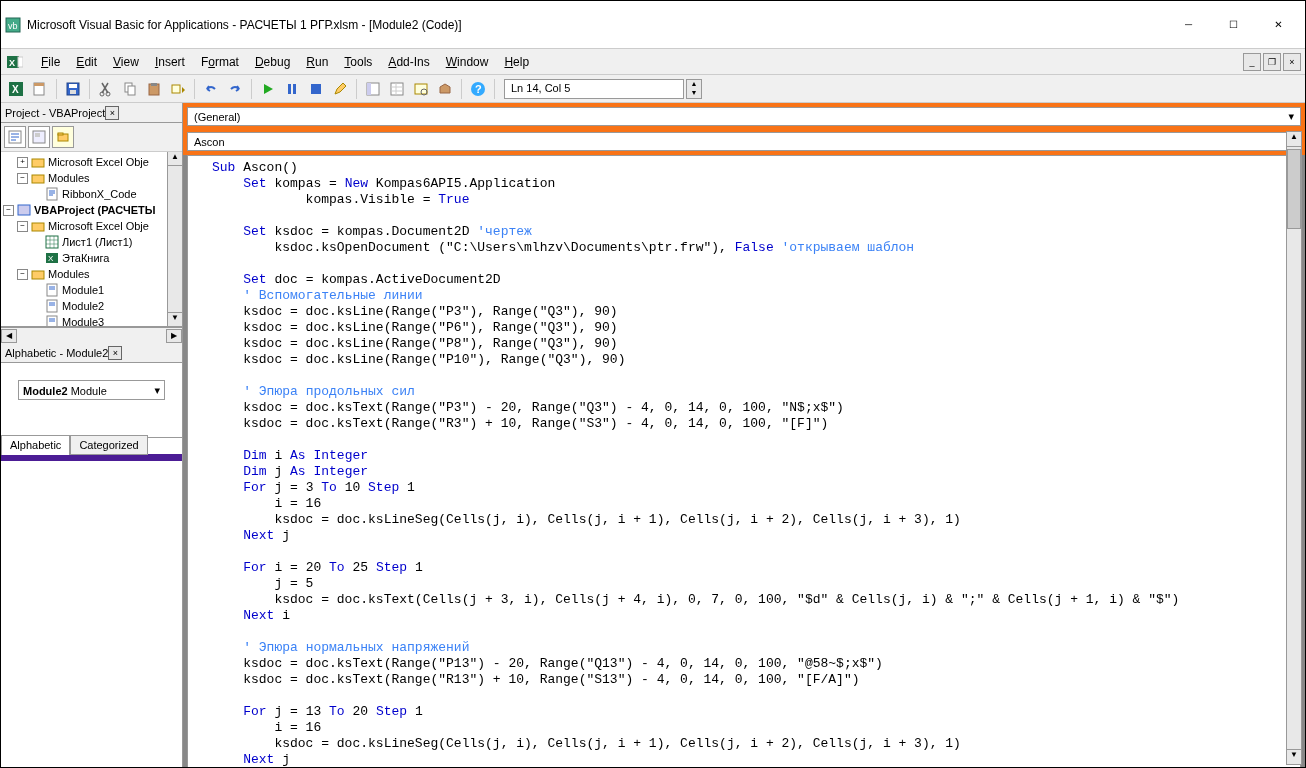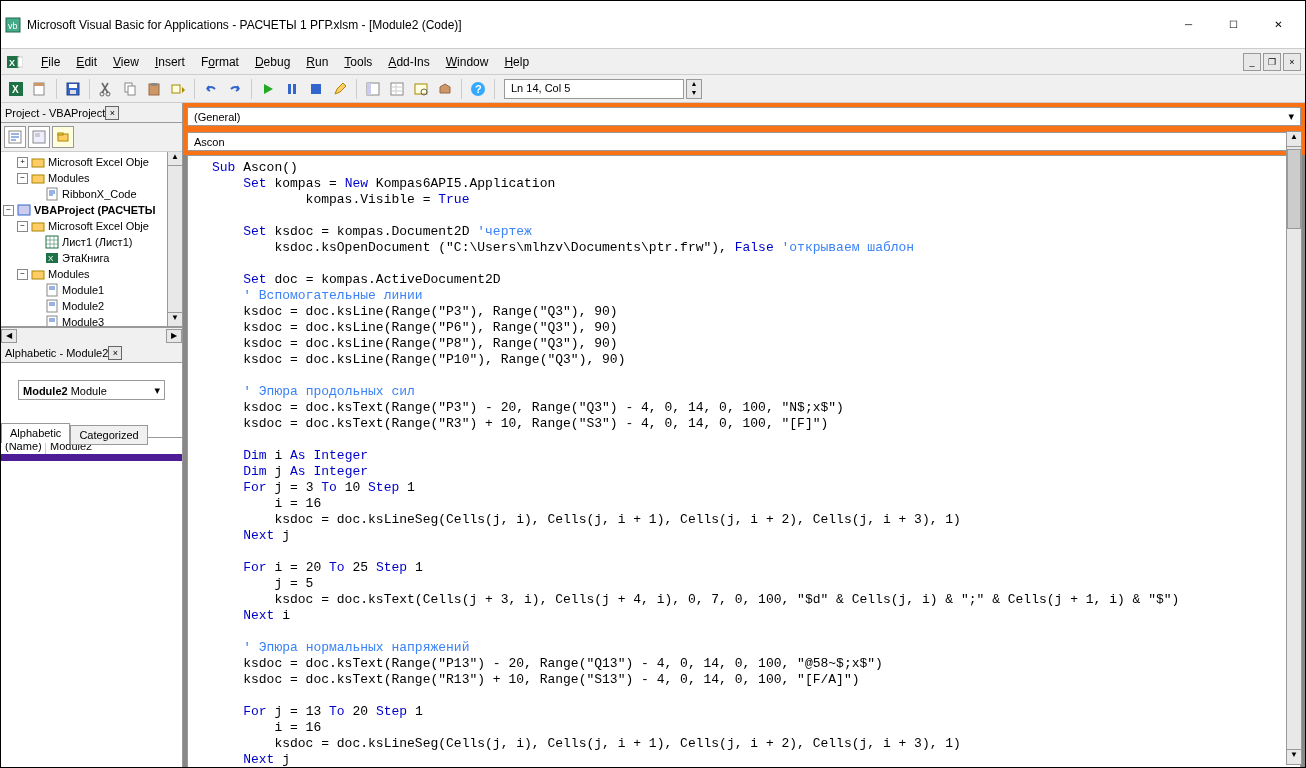--- a/index.html
+++ b/index.html
@@ -33,22 +33,22 @@
 .proj-tree .ticon { width: 14px; height: 14px; margin-right: 3px; display: inline-flex; align-items: center; justify-content: center; }
 .proj-tree .indent1 { padding-left: 14px; }
 .proj-tree .indent3 { padding-left: 42px; }
 .proj-tree .bold { font-weight: bold; }
 .proj-hscroll { height: 16px; display: flex; border-top: 1px solid #999; background: #f0f0f0; align-items:center;}
 .proj-hscroll .sbtn { width: 16px; height: 14px; border: 1px solid #999; background: #e8e8e8; display: flex; align-items: center; justify-content: center; font-size: 8px; }
 .proj-hscroll .strack { flex: 1; }
 .props-panel { flex: 1; display: flex; flex-direction: column; }
 .props-combo { border: 1px solid #999; margin: 17px; padding: 2px 4px; font-size: 11px; display: flex; justify-content: space-between; align-items: flex-end; height:20px;}
 .props-tabs { display: flex; border-bottom: 1px solid #999; font-size: 11px; }
-.props-tab { padding: 3px 8px; border: 1px solid #999; border-bottom: none; background: #fff; position:relative; top:6px; }
-.props-tab.inactive { background: #f0f0f0; top:8px; border-bottom:1px solid #999;}
+.props-tab { padding: 3px 8px; border: 1px solid #999; border-bottom: none; background: #fff; position:relative; top:18px; }
+.props-tab.inactive { background: #f0f0f0; top:18px; border-bottom:1px solid #999;}
 .props-grid { flex: 1; background: #fff; font-size: 11px; }
 .props-row { display: flex; border-bottom: 7px solid #4c1d95; }
 .props-row .pname { width: 45px; padding: 2px 4px; border-right: 1px solid #ccc; }
 .props-row .pval { flex: 1; padding: 2px 4px; }
 .rightcol { flex: 1; display: flex; flex-direction: column; position:relative; background:#888;}
 .code-dropdowns { display: flex; gap: 6px; padding: 4px; background: #f97316; flex-direction: column; }
 .code-dropdown { flex: 1; border: 1px solid #999; background: #fff; padding: 2px 6px; font-size: 11px; display: flex; justify-content: space-between; align-items: center; height:20px;}
 .code-area-wrap{ flex:1; background:#fff; margin:0 4px 4px 4px; border:1px solid #999; display:flex; flex-direction:column; position:relative;}
 .code-area { flex:1; overflow: auto; font-family: Consolas, "Courier New", monospace; font-size: 13px; line-height: 16px; white-space: pre; padding: 4px 4px 20px 24px; position:relative;}
 .code-area .kw { color: #0000cc; }

